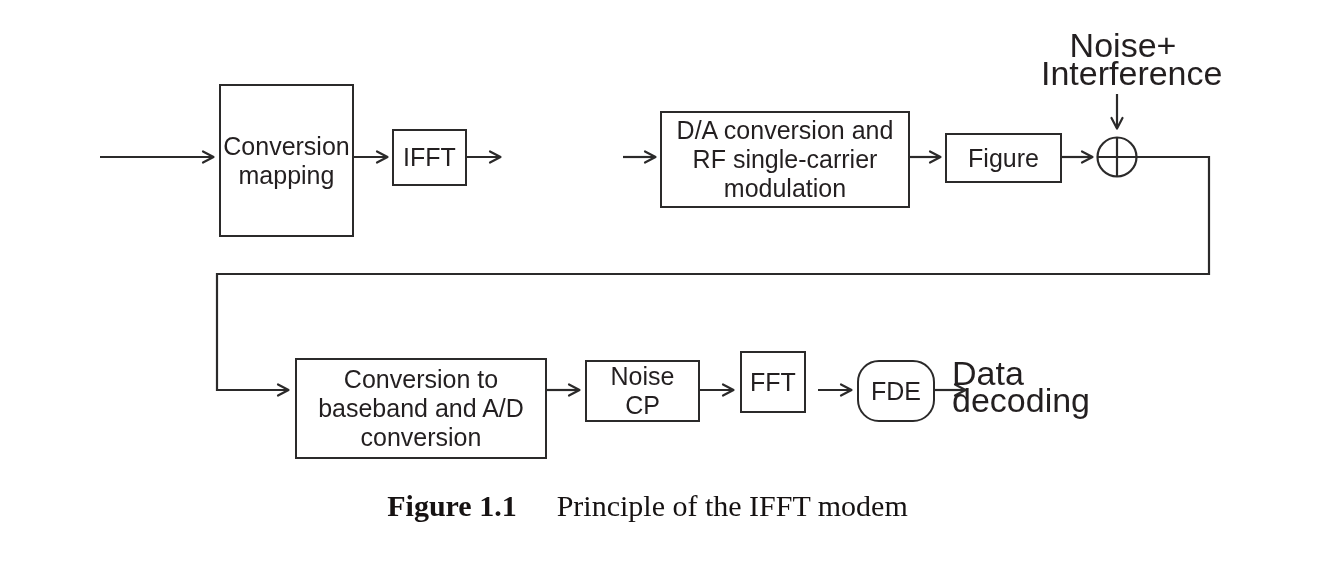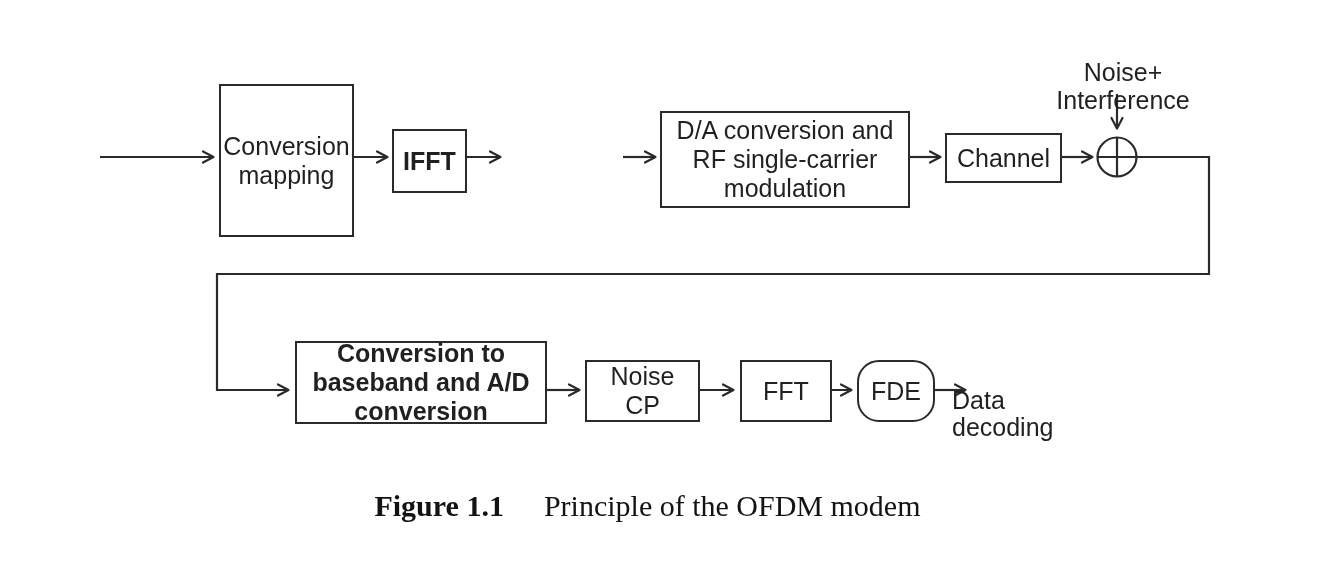--- a/index.html
+++ b/index.html
@@ -25,37 +25,36 @@
     display: flex;
     align-items: center;
     justify-content: center;
     text-align: center;
     font-size: 25px;
     line-height: 29px;
     white-space: pre-line;
   }
   .flabel {
     position: absolute;
-    font-size: 25px;
+    font-size: 34px;
     line-height: 29px;
     white-space: pre-line;
-    margin-top: 27px;
   }
   #lbl-qam   { left: 116px;  top: 83px;  text-align: left; }
   #lbl-noise { left: 1041px; top: 31px;  width: 164px; text-align: center; line-height: 28px; }
   #lbl-data  { left: 952px;  top: 360px; width: 144px; line-height: 27px; }
 
   #box-subcarrier { left: 219px; top: 84px;  width: 135px; height: 153px; }
-  #box-ifft       { left: 392px; top: 129px; width: 75px;  height: 64px; font-weight: bold; }
+  #box-ifft       { left: 392px; top: 129px; width: 75px;  height: 57px; }
   #box-addcp      { left: 505px; top: 133px; width: 118px; height: 50px; }
   #box-da         { left: 660px; top: 111px; width: 250px; height: 97px; }
   #box-channel    { left: 945px; top: 133px; width: 117px; height: 50px; }
-  #box-conv       { left: 295px; top: 341px; width: 252px; height: 83px; font-weight: bold; }
+  #box-conv       { left: 295px; top: 358px; width: 252px; height: 101px; }
   #box-removecp   { left: 585px; top: 360px; width: 115px; height: 62px; }
-  #box-fft        { left: 740px; top: 360px; width: 92px;  height: 62px; }
+  #box-fft        { left: 740px; top: 351px; width: 66px;  height: 62px; }
   #box-fde        { left: 857px; top: 360px; width: 78px;  height: 62px; border-radius: 22px; }
 
   .caption {
     position: absolute;
     left: 0; right: 0;
     top: 489px;
     text-align: center;
     padding-right: 44px;
     font-family: "Liberation Serif", "DejaVu Serif", serif;
     font-size: 30px;
@@ -103,33 +102,33 @@
   <div class="block" id="box-subcarrier">Conversion
 mapping</div>
 
   <div class="block" id="box-ifft">IFFT</div>
 
 
   <div class="block" id="box-da">D/A conversion and
 RF single-carrier
 modulation</div>
 
-  <div class="block" id="box-channel">Channel</div>
+  <div class="block" id="box-channel">Figure</div>
 
   <div class="block" id="box-conv">Conversion to
 baseband and A/D
 conversion</div>
 
   <div class="block" id="box-removecp">Noise
 CP</div>
 
   <div class="block" id="box-fft">FFT</div>
 
   <div class="block" id="box-fde">FDE</div>
 
   <div class="flabel" id="lbl-data">Data
 decoding</div>
 
   <div class="caption">
-    <span class="cap-label">Figure 1.1</span><span>Principle of the OFDM modem</span>
+    <span class="cap-label">Figure 1.1</span><span>Principle of the IFFT modem</span>
   </div>
 
 </div>
 
 </body></html>

